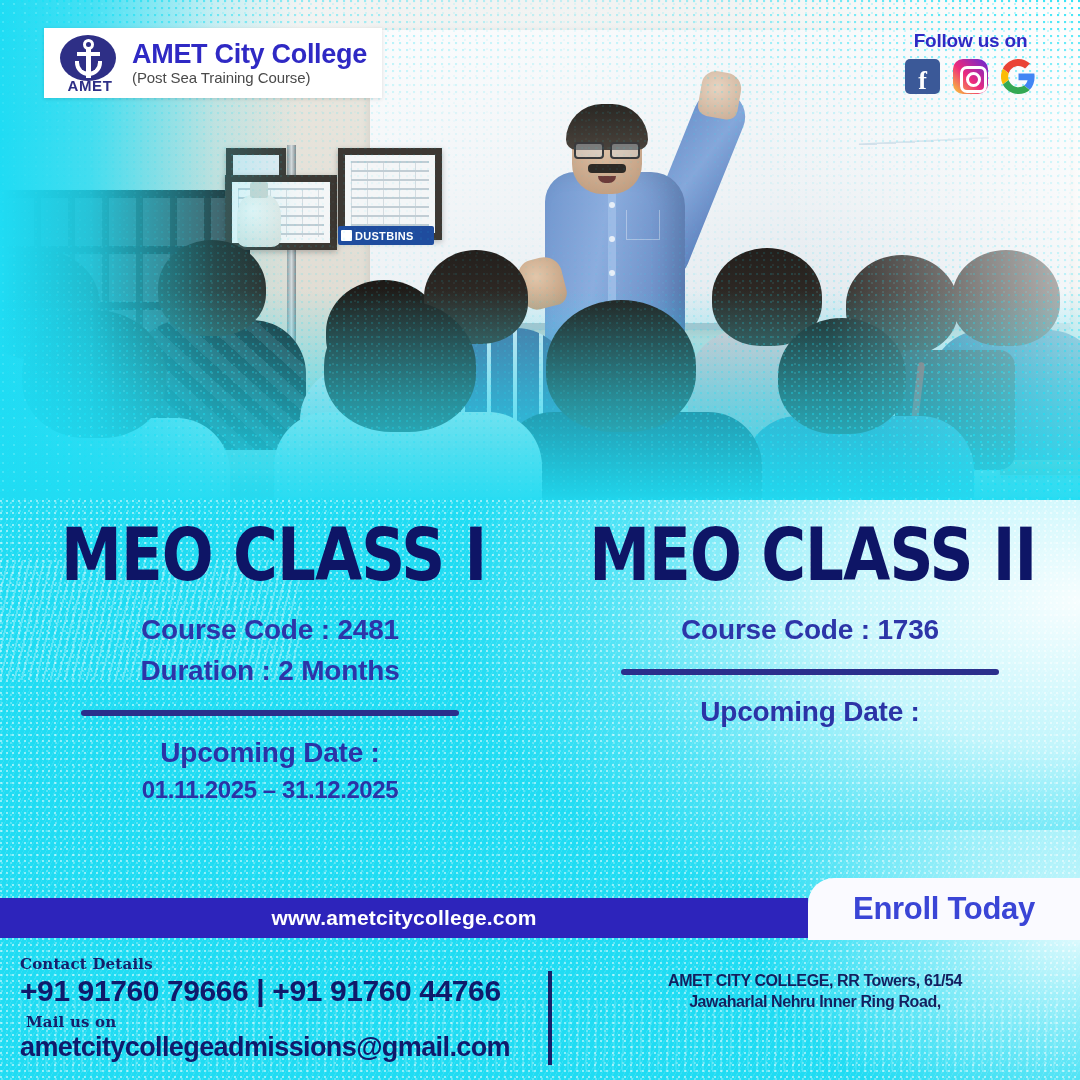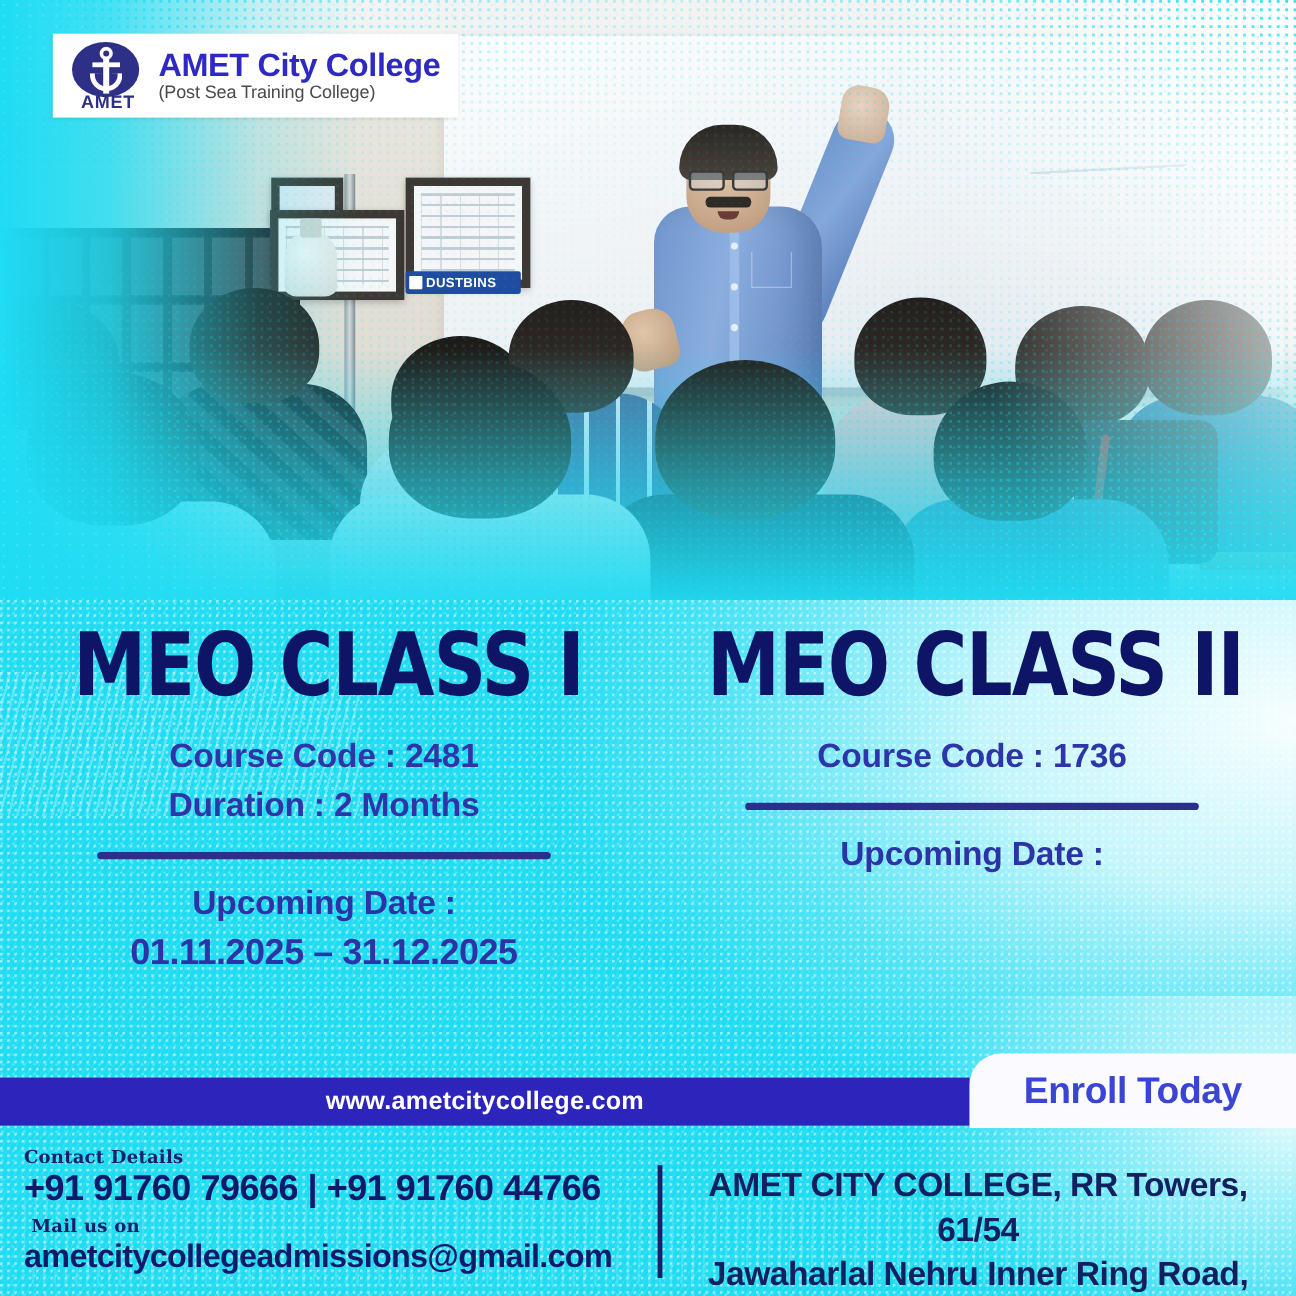--- a/index.html
+++ b/index.html
@@ -410,21 +410,21 @@
   }
   .rule{
     width:378px; height:6px; background:#2a2f8c; margin:18px auto 0;
     border-radius:3px;
   }
   .upc{
     margin-top:17px; text-align:center;
     color:#2b33a6; font-weight:700; font-size:28px; line-height:1.42;
     letter-spacing:-.2px;
   }
-  .upc .dates{ font-size:30px; letter-spacing:-.4px; }
+  .upc .dates{ font-size:24px; letter-spacing:-.4px; }
 
   
   .urlbar{
     position:absolute; left:0; top:898px; width:808px; height:40px;
     background:#2d24bb; display:flex; align-items:center; justify-content:center;
   }
   .urlbar span{
     color:#ffffff; font-size:21px; font-weight:700; letter-spacing:.2px;
   }
   .enroll{
@@ -451,21 +451,21 @@
   .f-mail{
     color:#101a6b; font-weight:800; font-size:27px; letter-spacing:-.6px;
     margin-top:1px;
   }
   .f-divider{
     position:absolute; left:548px; top:26px; width:4px; height:94px;
     background:#15206a;
   }
   .f-right{
     position:absolute; left:568px; top:25px; width:494px; text-align:center;
-    color:#13205f; font-weight:800; font-size:28px; line-height:1.32;
+    color:#13205f; font-weight:800; font-size:16px; line-height:1.32;
     letter-spacing:-.4px;
   }
 </style>
 </head>
 <body>
 
 <div class="poster">
 
   <div class="photo-band">
     <div class="wall-left"></div>
@@ -585,24 +585,41 @@
       <div class="anchor">
         <div class="ring"></div>
         <div class="shaft"></div>
         <div class="cross"></div>
         <div class="fluke"></div>
       </div>
       <div class="amet">AMET</div>
     </div>
     <div class="logo-txt">
       <div class="logo-title">AMET City College</div>
-      <div class="logo-sub">(Post Sea Training College)</div>
-    </div>
-  </div>
-
+      <div class="logo-sub">(Post Sea Training Course)</div>
+    </div>
+  </div>
+
+  <div class="follow">
+    <div class="follow-label">Follow us on</div>
+    <div class="social">
+      <div class="si fb">
+        <span>f</span>
+      </div>
+      <div class="si ig"></div>
+      <div class="si">
+        <svg viewBox="0 0 48 48" width="35" height="35" aria-hidden="true">
+          <path fill="#EA4335" d="M24 9.5c3.5 0 6.6 1.2 9 3.6l6.8-6.8C35.6 2.3 30.2 0 24 0 14.6 0 6.5 5.4 2.6 13.2l8 6.2C12.4 13.5 17.7 9.5 24 9.5z"></path>
+          <path fill="#4285F4" d="M46.1 24.5c0-1.6-.1-3.2-.4-4.7H24v9.3h12.4c-.6 3-2.3 5.5-4.8 7.2l7.8 6c4.5-4.2 6.7-10.4 6.7-17.8z"></path>
+          <path fill="#FBBC05" d="M10.6 28.6c-.5-1.5-.8-3-.8-4.6s.3-3.1.8-4.6l-8-6.2C.9 16.4 0 20.1 0 24s.9 7.6 2.6 10.8l8-6.2z"></path>
+          <path fill="#34A853" d="M24 48c6.2 0 11.5-2 15.4-5.6l-7.8-6c-2.2 1.5-5 2.3-7.6 2.3-6.3 0-11.6-4-13.4-9.9l-8 6.2C6.5 42.6 14.6 48 24 48z"></path>
+        </svg>
+      </div>
+    </div>
+  </div>
 
   <div class="cols">
     <div class="col left">
       <div class="col-head">MEO CLASS I</div>
       <div class="meta">
         <div>Course Code : 2481</div>
         <div>Duration : 2 Months</div>
       </div>
       <div class="rule"></div>
       <div class="upc">

